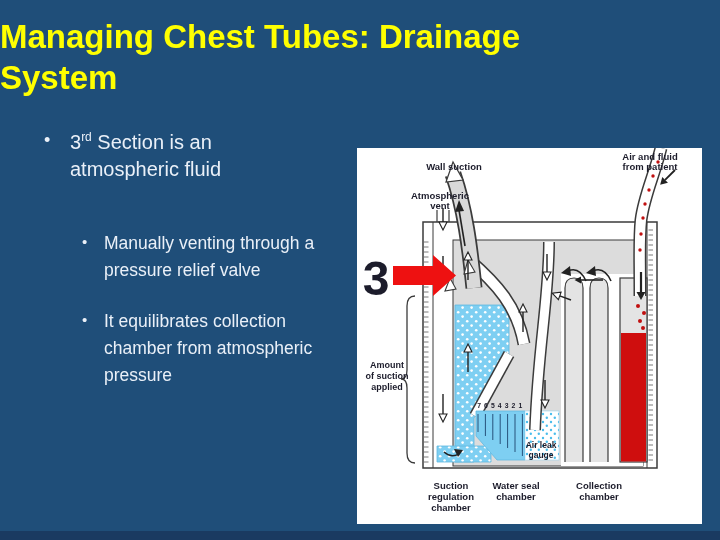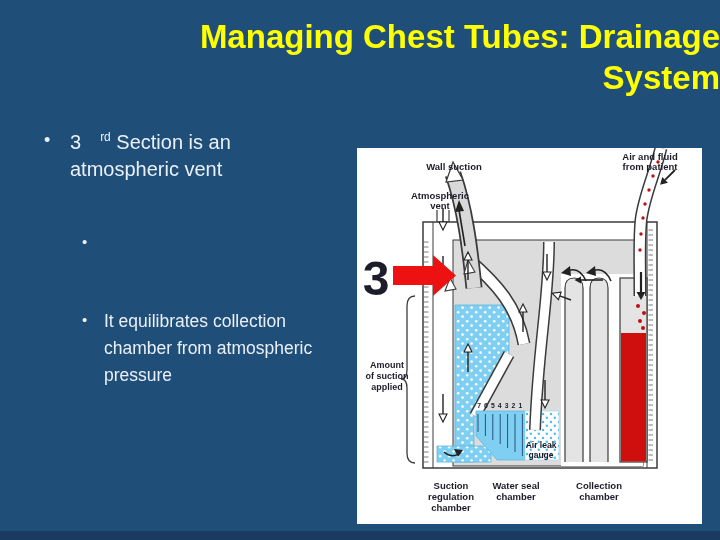--- a/index.html
+++ b/index.html
@@ -1,52 +1,53 @@
 <!DOCTYPE html>
 <html><head>
 <meta charset="utf-8">
 <style>
   html,body{margin:0;padding:0;}
   body{width:720px;height:540px;position:relative;overflow:hidden;
        background:#1F4E79;font-family:"Liberation Sans",sans-serif;}
   .slide{position:absolute;inset:0;}
   .bottom-strip{position:absolute;left:0;bottom:0;width:720px;height:9px;background:#1A3A61;}
-  .title{position:absolute;top:16px;left:0;right:0;text-align:right;color:#FFFF00;
+  .title{position:absolute;top:16px;left:0;right:0;text-align:left;color:#FFFF00;
          font-size:33px;font-weight:700;line-height:41px;}
   .title span{display:inline-block;max-width:570px;}
   .bullet-l1{position:absolute;left:40px;top:129px;width:250px;color:#EAF0F8;
              font-size:20px;line-height:27px;}
   .bullet-l1 .dot{position:absolute;left:4px;top:-2px;font-size:18px;}
   .bullet-l1 .txt{display:block;margin-left:30px;width:210px;}
-  .bullet-l1 sup{font-size:12px;line-height:0;margin-left:19px;}
+  .bullet-l1 sup{font-size:12px;line-height:0;}
   .sub{position:absolute;left:82px;color:#EAF0F8;font-size:17.5px;line-height:27px;width:270px;}
   .sub .dot{position:absolute;left:0;top:-2px;font-size:15px;}
   .sub .txt{display:block;margin-left:22px;width:238px;}
   .sub1{top:230px;}
   .sub2{top:308px;}
   .panel{position:absolute;left:357px;top:148px;width:345px;height:376px;background:#ffffff;}
   svg{display:block;}
   text{font-family:"Liberation Sans",sans-serif;font-weight:700;fill:#1C1C2B;}
 </style>
 </head>
 <body>
 
 <div class="slide">
 
   <div class="title">
     <span>Managing Chest Tubes: Drainage System</span>
   </div>
 
   <div class="bullet-l1">
     <span class="dot">•</span>
-    <span class="txt"><span>3</span><sup>rd</sup><span> Section is an atmospheric vent</span></span>
+    <span class="txt"><span>3</span><sup>rd</sup><span> Section is an atmospheric fluid</span></span>
   </div>
 
   <div class="sub sub1">
     <span class="dot">•</span>
+    <span class="txt">Manually venting through a pressure relief valve</span>
   </div>
 
   <div class="sub sub2">
     <span class="dot">•</span>
     <span class="txt">It equilibrates collection chamber from atmospheric pressure</span>
   </div>
 
   <div class="panel">
     <svg width="345" height="376" viewBox="0 0 345 376">
       <defs>

